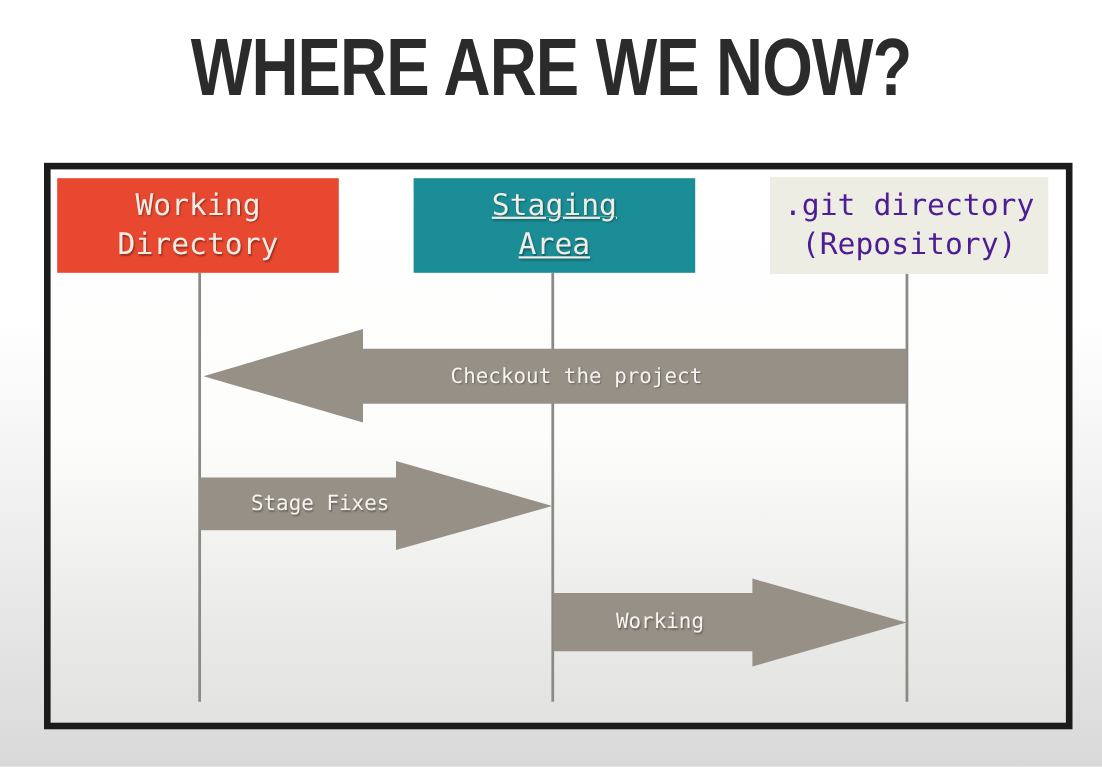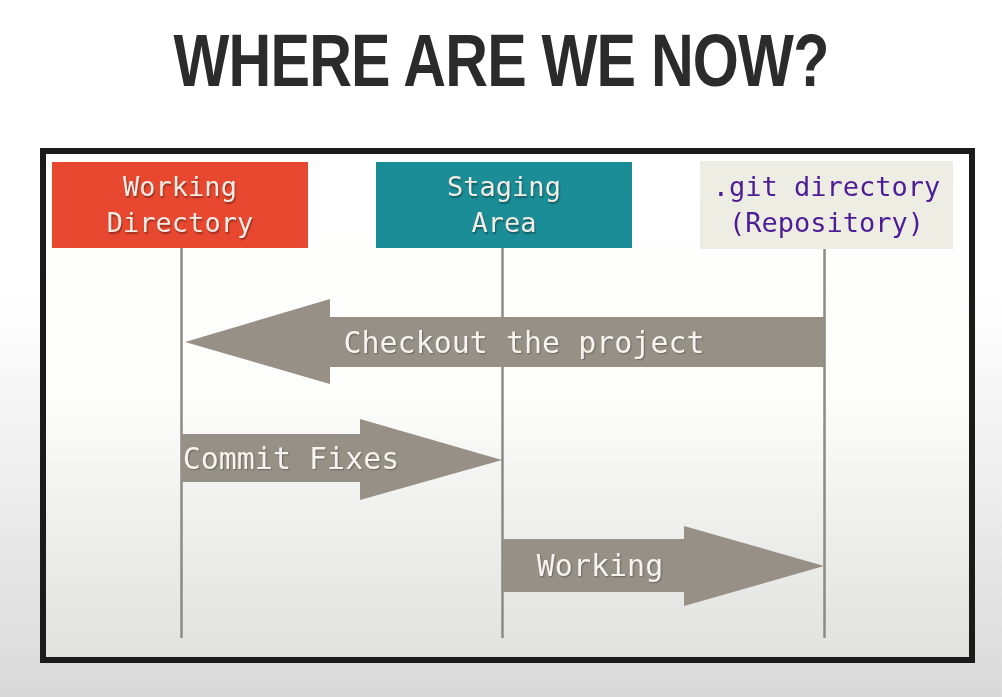--- a/index.html
+++ b/index.html
@@ -56,27 +56,27 @@
     text-align: center;
     font-size: 27px;
     line-height: 1.32;
     white-space: pre-line;
   }
   .col-box.light-text {
     color: #f2ece5;
     text-shadow: 1px 1.5px 1.5px rgba(0,0,0,0.35);
   }
   .box-working   { left: 6px;   top: 8px; width: 256px; height: 86px; background: #e8482f; }
-  .box-staging   { left: 330px; top: 8px; width: 256px; height: 86px; background: #1a8d96; }
+  .box-staging   { left: 330px; top: 8px; width: 256px; height: 86px; background: #1a8d96; text-decoration: underline; }
   .box-git       { left: 654px; top: 7px; width: 253px; height: 88px; background: #eeede3; color: #4c1d95; }
 
   .arrow-label {
     position: absolute;
     transform: translate(-50%, -50%);
-    font-size: 30px;
+    font-size: 19px;
     color: #f7f3ee;
     text-shadow: 1px 1.5px 1.5px rgba(0,0,0,0.30);
     white-space: nowrap;
   }
   .label-checkout { left: 478px; top: 188px; }
   .label-stage    { left: 245px; top: 304px; }
   .label-commit   { left: 554px; top: 411px; }
 </style>
 </head>
 <body>
@@ -102,16 +102,16 @@
 Directory</div>
 
   <div class="col-box box-staging light-text">Staging
 Area</div>
 
   <div class="col-box box-git">.git directory
 (Repository)</div>
 
   <div class="arrow-label label-checkout">Checkout the project</div>
 
-  <div class="arrow-label label-stage">Commit Fixes</div>
+  <div class="arrow-label label-stage">Stage Fixes</div>
 
   <div class="arrow-label label-commit">Working</div>
 </div>
 
 </body></html>

